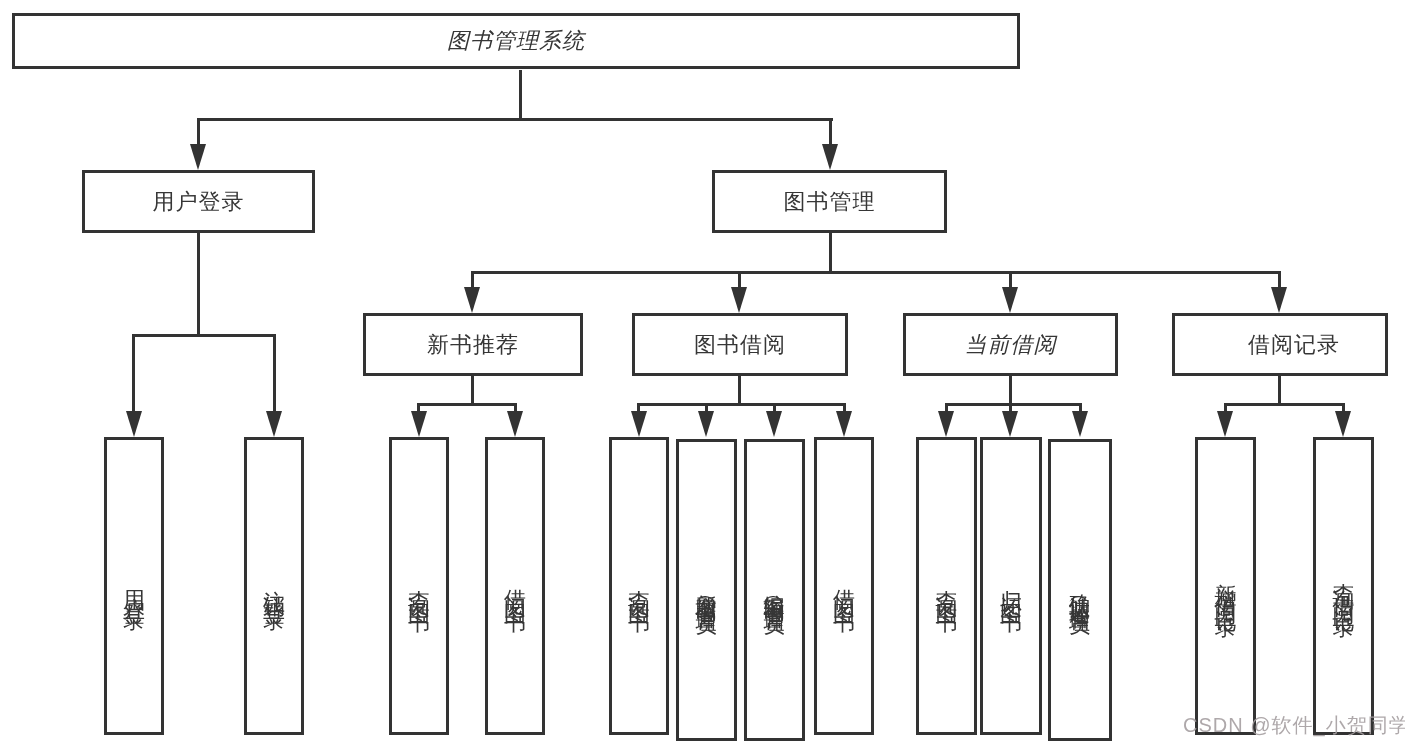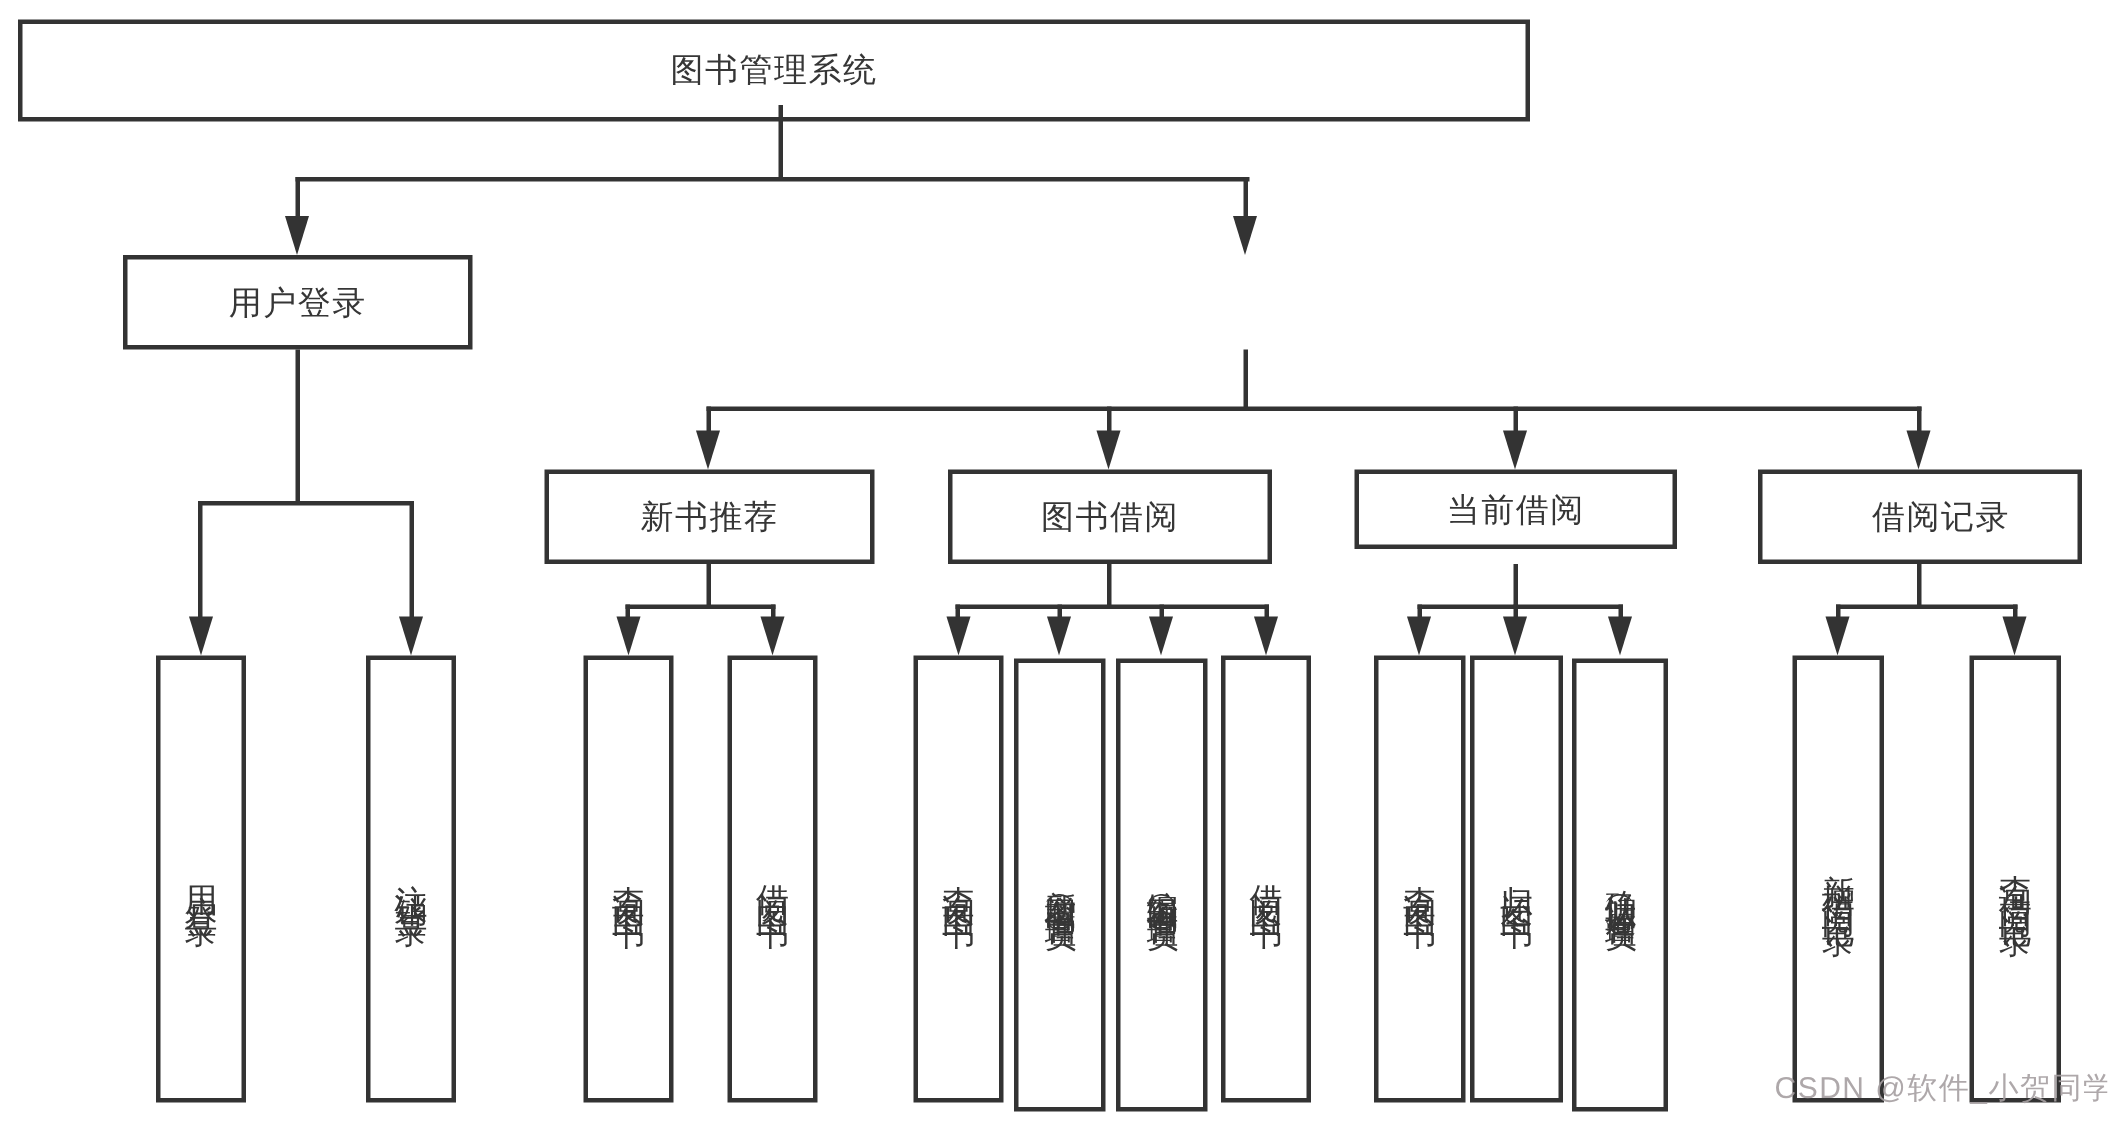--- a/index.html
+++ b/index.html
@@ -45,27 +45,28 @@
     letter-spacing:1px;
     z-index:10;
     white-space:nowrap;
   }
 </style>
 </head>
 <body>
 
 <div id="canvas">
 
-  <div class="box hbox" style="left:12px;top:13px;width:1008px;height:68px;">图书管理系统</div>
+  <div class="box hbox" style="left:12px;top:13px;width:1008px;height:56px;font-style:italic;">图书管理系统</div>
 
   <div class="box hbox" style="left:82px;top:170px;width:233px;height:63px;">用户登录</div>
+  <div class="box hbox" style="left:712px;top:170px;width:235px;height:63px;">图书管理</div>
 
   <div class="box hbox" style="left:632px;top:313px;width:216px;height:63px;">图书借阅</div>
   <div class="box hbox" style="left:363px;top:313px;width:220px;height:63px;">新书推荐</div>
-  <div class="box hbox" style="left:903px;top:313px;width:215px;height:53px;">当前借阅</div>
+  <div class="box hbox" style="left:903px;top:313px;width:215px;height:63px;font-style:italic;">当前借阅</div>
   <div class="box hbox" style="left:1172px;top:313px;width:216px;height:63px;padding-left:28px;">借阅记录</div>
 
   <div class="box vbox" style="left:104px;top:437px;width:60px;height:298px;">用户登录</div>
   <div class="box vbox" style="left:244px;top:437px;width:60px;height:298px;">注销登录</div>
 
   <div class="box vbox" style="left:389px;top:437px;width:60px;height:298px;">查询图书</div>
   <div class="box vbox" style="left:485px;top:437px;width:60px;height:298px;">借阅图书</div>
 
   <div class="box vbox" style="left:609px;top:437px;width:60px;height:298px;">查询图书</div>
   <div class="box vbox small" style="left:676px;top:439px;width:61px;height:302px;">新增图书（管理员）</div>

